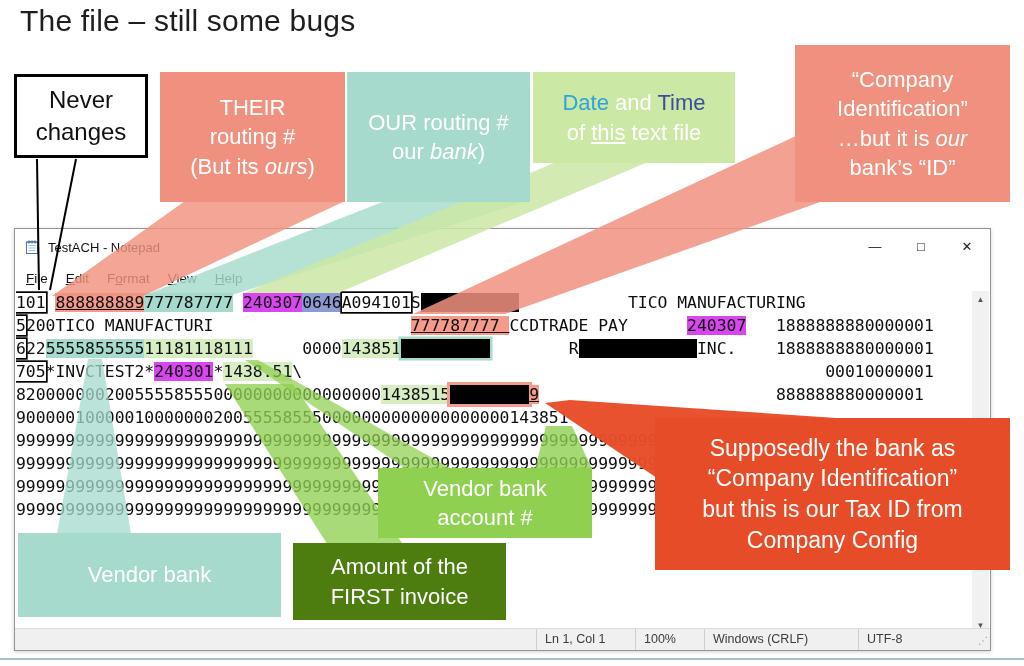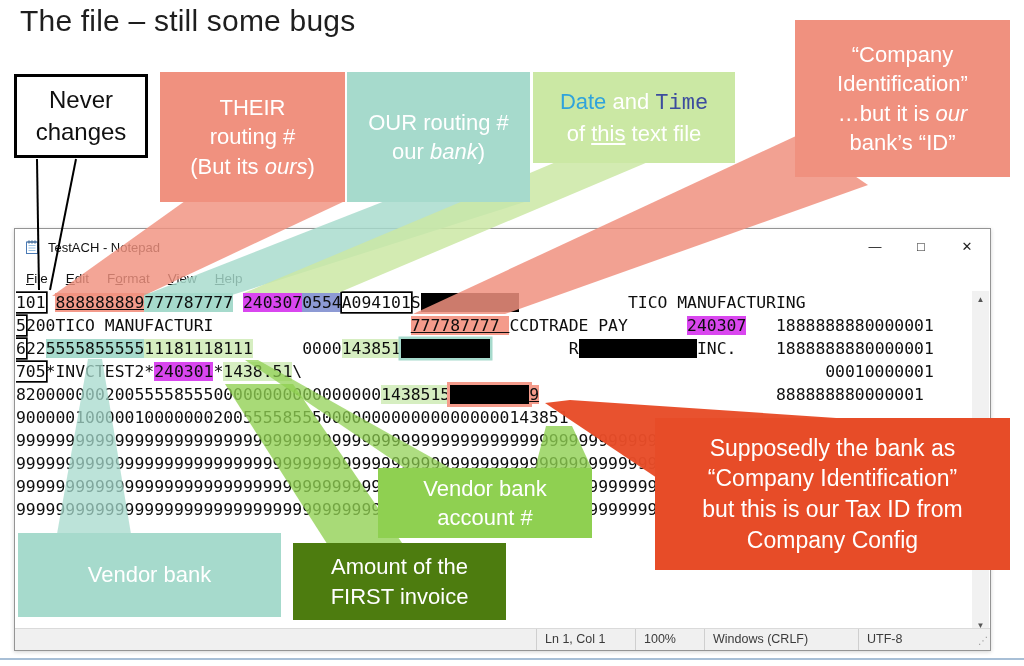--- a/index.html
+++ b/index.html
@@ -42,29 +42,29 @@
   
   .overlay{position:absolute;left:0;top:0;z-index:5;pointer-events:none;}
 
   
   .co{position:absolute;display:flex;flex-direction:column;justify-content:center;text-align:center;color:#fff;font-size:22px;line-height:1.33;z-index:6;}
   .cline{white-space:nowrap;}
   .co-never{left:14px;top:74px;width:134px;height:84px;background:#fff;border:3px solid #000;color:#101010;font-size:24px;box-sizing:border-box;}
   .co-their{left:160px;top:72px;width:185px;height:130px;background:#F0917F;}
   .co-our{left:347px;top:72px;width:183px;height:130px;background:#A6DACC;}
   .co-datetime{left:533px;top:72px;width:202px;height:91px;background:#CBE8A4;}
-  .co-companyid{left:795px;top:20px;width:215px;height:157px;background:#F0917F;}
+  .co-companyid{left:795px;top:45px;width:215px;height:157px;background:#F0917F;}
   .co-registration{left:18px;top:533px;width:263px;height:84px;background:#A6DACC;}
   .co-account{left:378px;top:468px;width:214px;height:70px;background:#8FD051;}
   .co-amount{left:293px;top:543px;width:213px;height:77px;background:#4d7c0f;}
   .co-red{left:655px;top:418px;width:355px;height:152px;background:#E74C28;font-size:23px;}
   .cs-i{font-style:italic;}
   .cs-u{text-decoration:underline;}
   .cs-blue{color:#2FA3DC;}
-  .cs-indigo{color:#3C4C9E;font-family:Liberation Mono, monospace;}
+  .cs-indigo{color:#3C4C9E;}
 
   .bottom-line{position:absolute;left:0;top:658px;width:1024px;height:2px;background:#a8bfd6;z-index:0;}
 </style>
 </head>
 <body>
 
 <div class="slide">
 
   <div class="slide-title">The file – still some bugs</div>
 
@@ -89,21 +89,21 @@
 
     <div class="np-menubar" id="menubar">
         <span class="mitem"><span class="mn">F</span>ile</span>
         <span class="mitem"><span class="mn">E</span>dit</span>
         <span class="mitem">F<span class="mn">o</span>rmat</span>
         <span class="mitem"><span class="mn">V</span>iew</span>
         <span class="mitem"><span class="mn">H</span>elp</span>
       </div>
 
     <div class="np-text" id="filetext">
-        <div class="fline"><span class="tbox">101</span><span> </span><span class="hl-coral">888888889</span><span class="hl-teal">777787777</span><span> </span><span class="hl-blue">240307</span><span class="hl-indigo">0554</span><span class="tbox">A094101</span><span>S</span><span class="redact">          </span><span>           </span><span>TICO MANUFACTURING</span></div>
+        <div class="fline"><span class="tbox">101</span><span> </span><span class="hl-coral">888888889</span><span class="hl-teal">777787777</span><span> </span><span class="hl-blue">240307</span><span class="hl-indigo">0646</span><span class="tbox">A094101</span><span>S</span><span class="redact">          </span><span>           </span><span>TICO MANUFACTURING</span></div>
         <div class="fline"><span class="tbox">5</span><span>200TICO MANUFACTURI</span><span>                    </span><span class="hl-coral">777787777 </span><span>CCDTRADE PAY</span><span>      </span><span class="hl-blue">240307</span><span>   </span><span>1888888880000001</span></div>
         <div class="fline"><span class="tbox">6</span><span>22</span><span class="hl-teal">5555855555</span><span class="hl-pgreen">11181118111</span><span>     </span><span>0000</span><span class="hl-pgreen">143851</span><span class="redact wrap-teal">         </span><span>        </span><span>R</span><span class="redact">            </span><span>INC.</span><span>    </span><span>1888888880000001</span></div>
         <div class="fline"><span class="tbox">705</span><span>*INVCTEST2*</span><span class="hl-blue">240301</span><span>*</span><span class="hl-pgreen">1438.51</span><span>\</span><span>                                                     </span><span>00010000001</span></div>
         <div class="fline"><span>82000000020055558555</span><span>00000000000000000</span><span class="hl-pgreen">1438515</span><span class="redact wrap-coral">        </span><span class="hl-coral">9</span><span>                        </span><span>888888880000001</span></div>
         <div class="fline"><span>90000010000010000000200555585550000000000000000000143851</span></div>
         <div class="fline"><span>9999999999999999999999999999999999999999999999999999999999999999999999999999999999999999999999</span></div>
         <div class="fline"><span>9999999999999999999999999999999999999999999999999999999999999999999999999999999999999999999999</span></div>
         <div class="fline"><span>9999999999999999999999999999999999999999999999999999999999999999999999999999999999999999999999</span></div>
         <div class="fline"><span>9999999999999999999999999999999999999999999999999999999999999999999999999999999999999999999999</span></div>
       </div>

